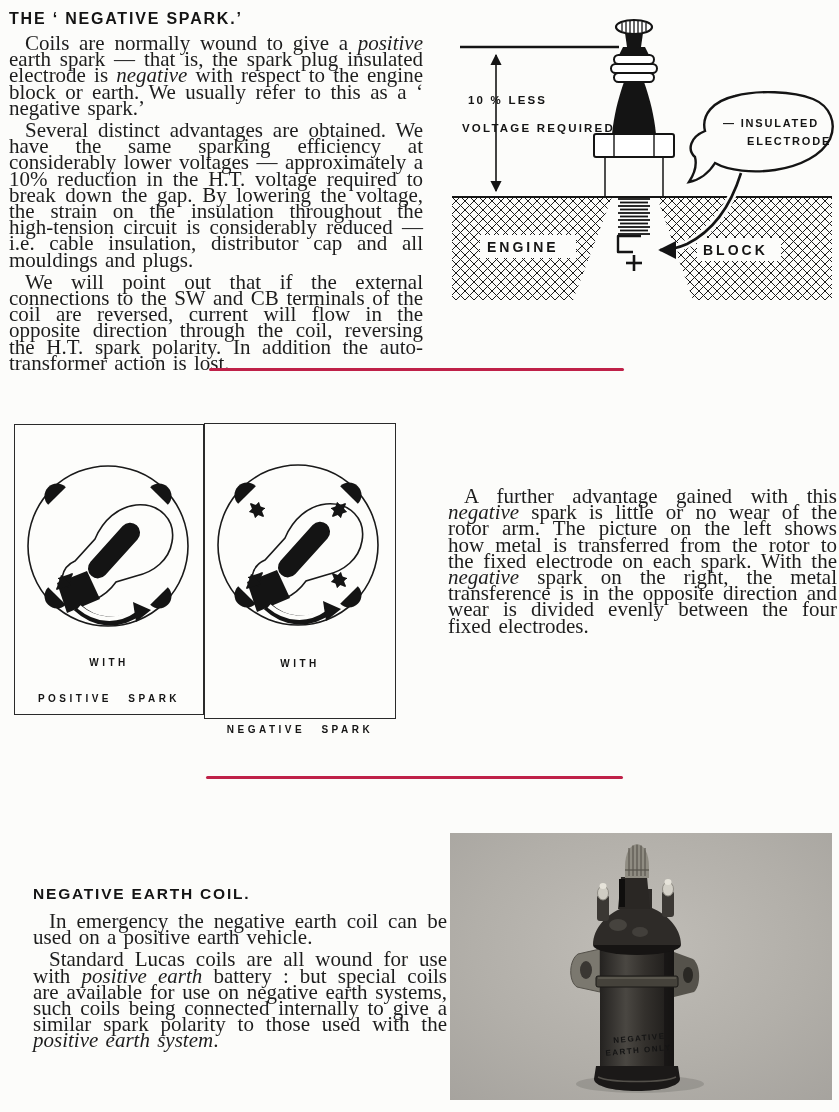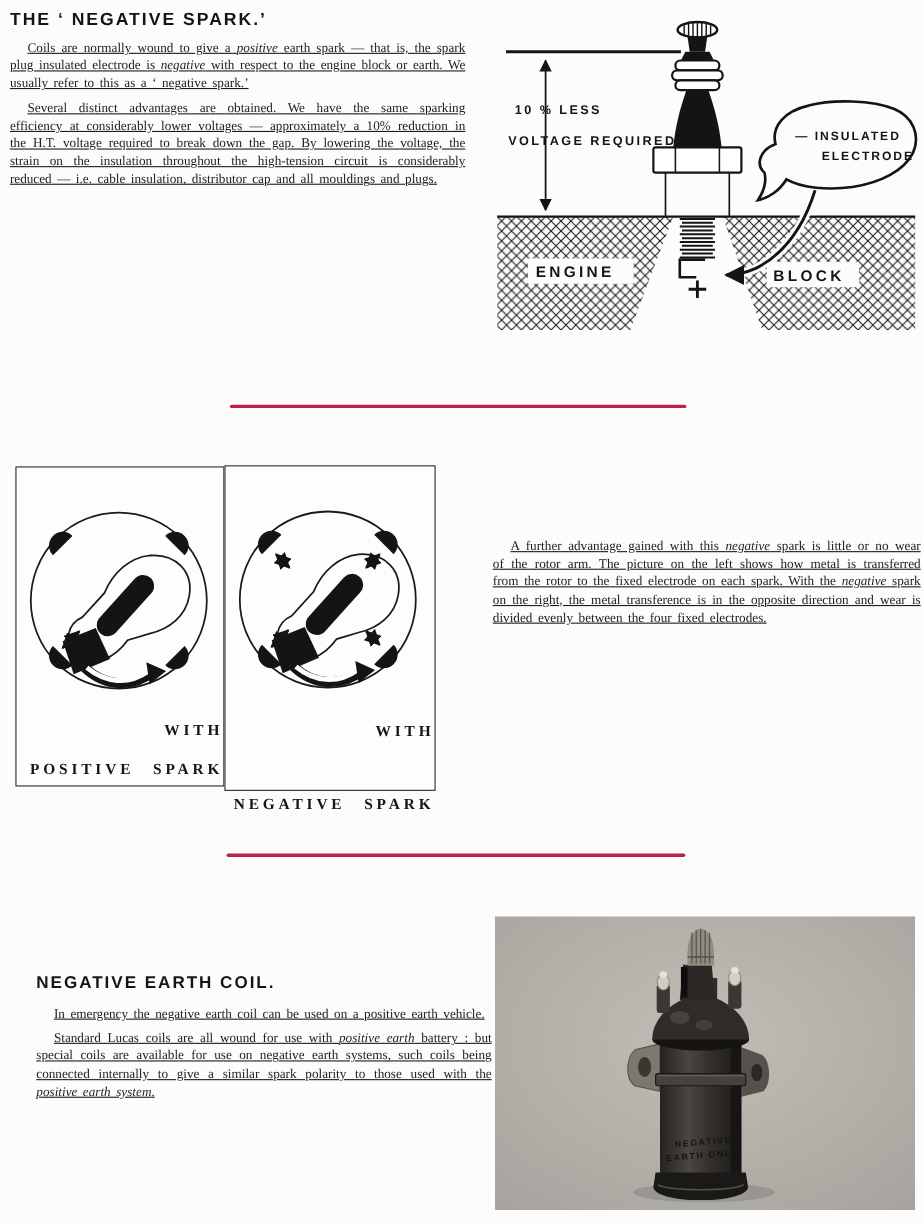--- a/index.html
+++ b/index.html
@@ -1,40 +1,41 @@
 <!DOCTYPE html>
 <html><head>
 <meta charset="utf-8">
 <style>
   html,body{margin:0;padding:0;background:#e8e8e4;}
   .page{position:relative;width:839px;height:1112px;background:#fcfcfa;overflow:hidden;
         font-family:"Liberation Serif", serif;color:#1c1c1c;}
   .abs{position:absolute;}
   h1,h2{font-family:"Liberation Sans", sans-serif;font-weight:bold;color:#141414;
         font-size:16px;letter-spacing:1.8px;margin:0;}
-  .bodycol p{margin:0 0 6px 0;font-size:12px;line-height:16.2px;text-align:justify;
-        text-indent:16px;word-spacing:2px;color:#1d1d1d;text-decoration:underline;}
+  .bodycol p{margin:0 0 6px 0;font-size:21px;line-height:16.2px;text-align:justify;
+        text-indent:16px;word-spacing:2px;color:#1d1d1d;}
   .bodycol p i{font-style:italic;}
   .rule{position:absolute;height:3px;background:#bf2148;border-radius:2px;}
   .panel{position:absolute;border:1.4px solid #2a2a2a;background:#fdfdfb;}
-  .panel .cap{position:absolute;left:0;width:100%;text-align:right;
-        font-family:Liberation Serif, serif;font-weight:bold;font-size:14px;
+  .panel .cap{position:absolute;left:0;width:100%;text-align:center;
+        font-family:Liberation Sans, sans-serif;font-weight:bold;font-size:10px;
         letter-spacing:3.5px;word-spacing:10px;color:#151515;}
   svg text{font-family:"Liberation Sans", sans-serif;fill:#141414;}
   .figlabel{font-weight:bold;}
 </style>
 </head>
 <body>
 
 <div class="page" style="background: rgb(252, 252, 250);">
 
   <section class="abs bodycol" style="left:9px;top:10px;width:414px;">
     <h1 style="margin-bottom:7px;">THE ‘ NEGATIVE SPARK.’</h1>
     <p>Coils are normally wound to give a <i>positive</i> earth spark — that is, the spark plug insulated electrode is <i>negative</i> with respect to the engine block or earth.  We usually refer to this as a ‘ negative spark.’</p>
     <p>Several distinct advantages are obtained.  We have the same sparking efficiency at considerably lower voltages — approximately a 10% reduction in the H.T. voltage required to break down the gap.  By lowering the voltage, the strain on the insulation throughout the high-tension circuit is considerably reduced — i.e. cable insulation, distributor cap and all mouldings and plugs.</p>
+    <p>We will point out that if the external connections to the SW and CB terminals of the coil are reversed, current will flow in the opposite direction through the coil, reversing the H.T. spark polarity.  In addition the auto-transformer action is lost.</p>
   </section>
 
   <figure class="abs" style="left:447px;top:3px;width:390px;height:310px;margin:0;">
     <svg width="390" height="310" viewBox="0 0 390 310">
       <defs>
         <pattern id="hatch" width="9" height="9" patternUnits="userSpaceOnUse">
           <path d="M0,9 L9,0 M0,0 L9,9" stroke="#1d1d1d" stroke-width="1" fill="none"></path>
         </pattern>
         <marker id="ahp" viewBox="0 0 10 10" refX="9" refY="5" markerWidth="7" markerHeight="7" orient="auto-start-reverse">
           <path d="M0,0 L10,5 L0,10 Z" fill="#141414"></path>

